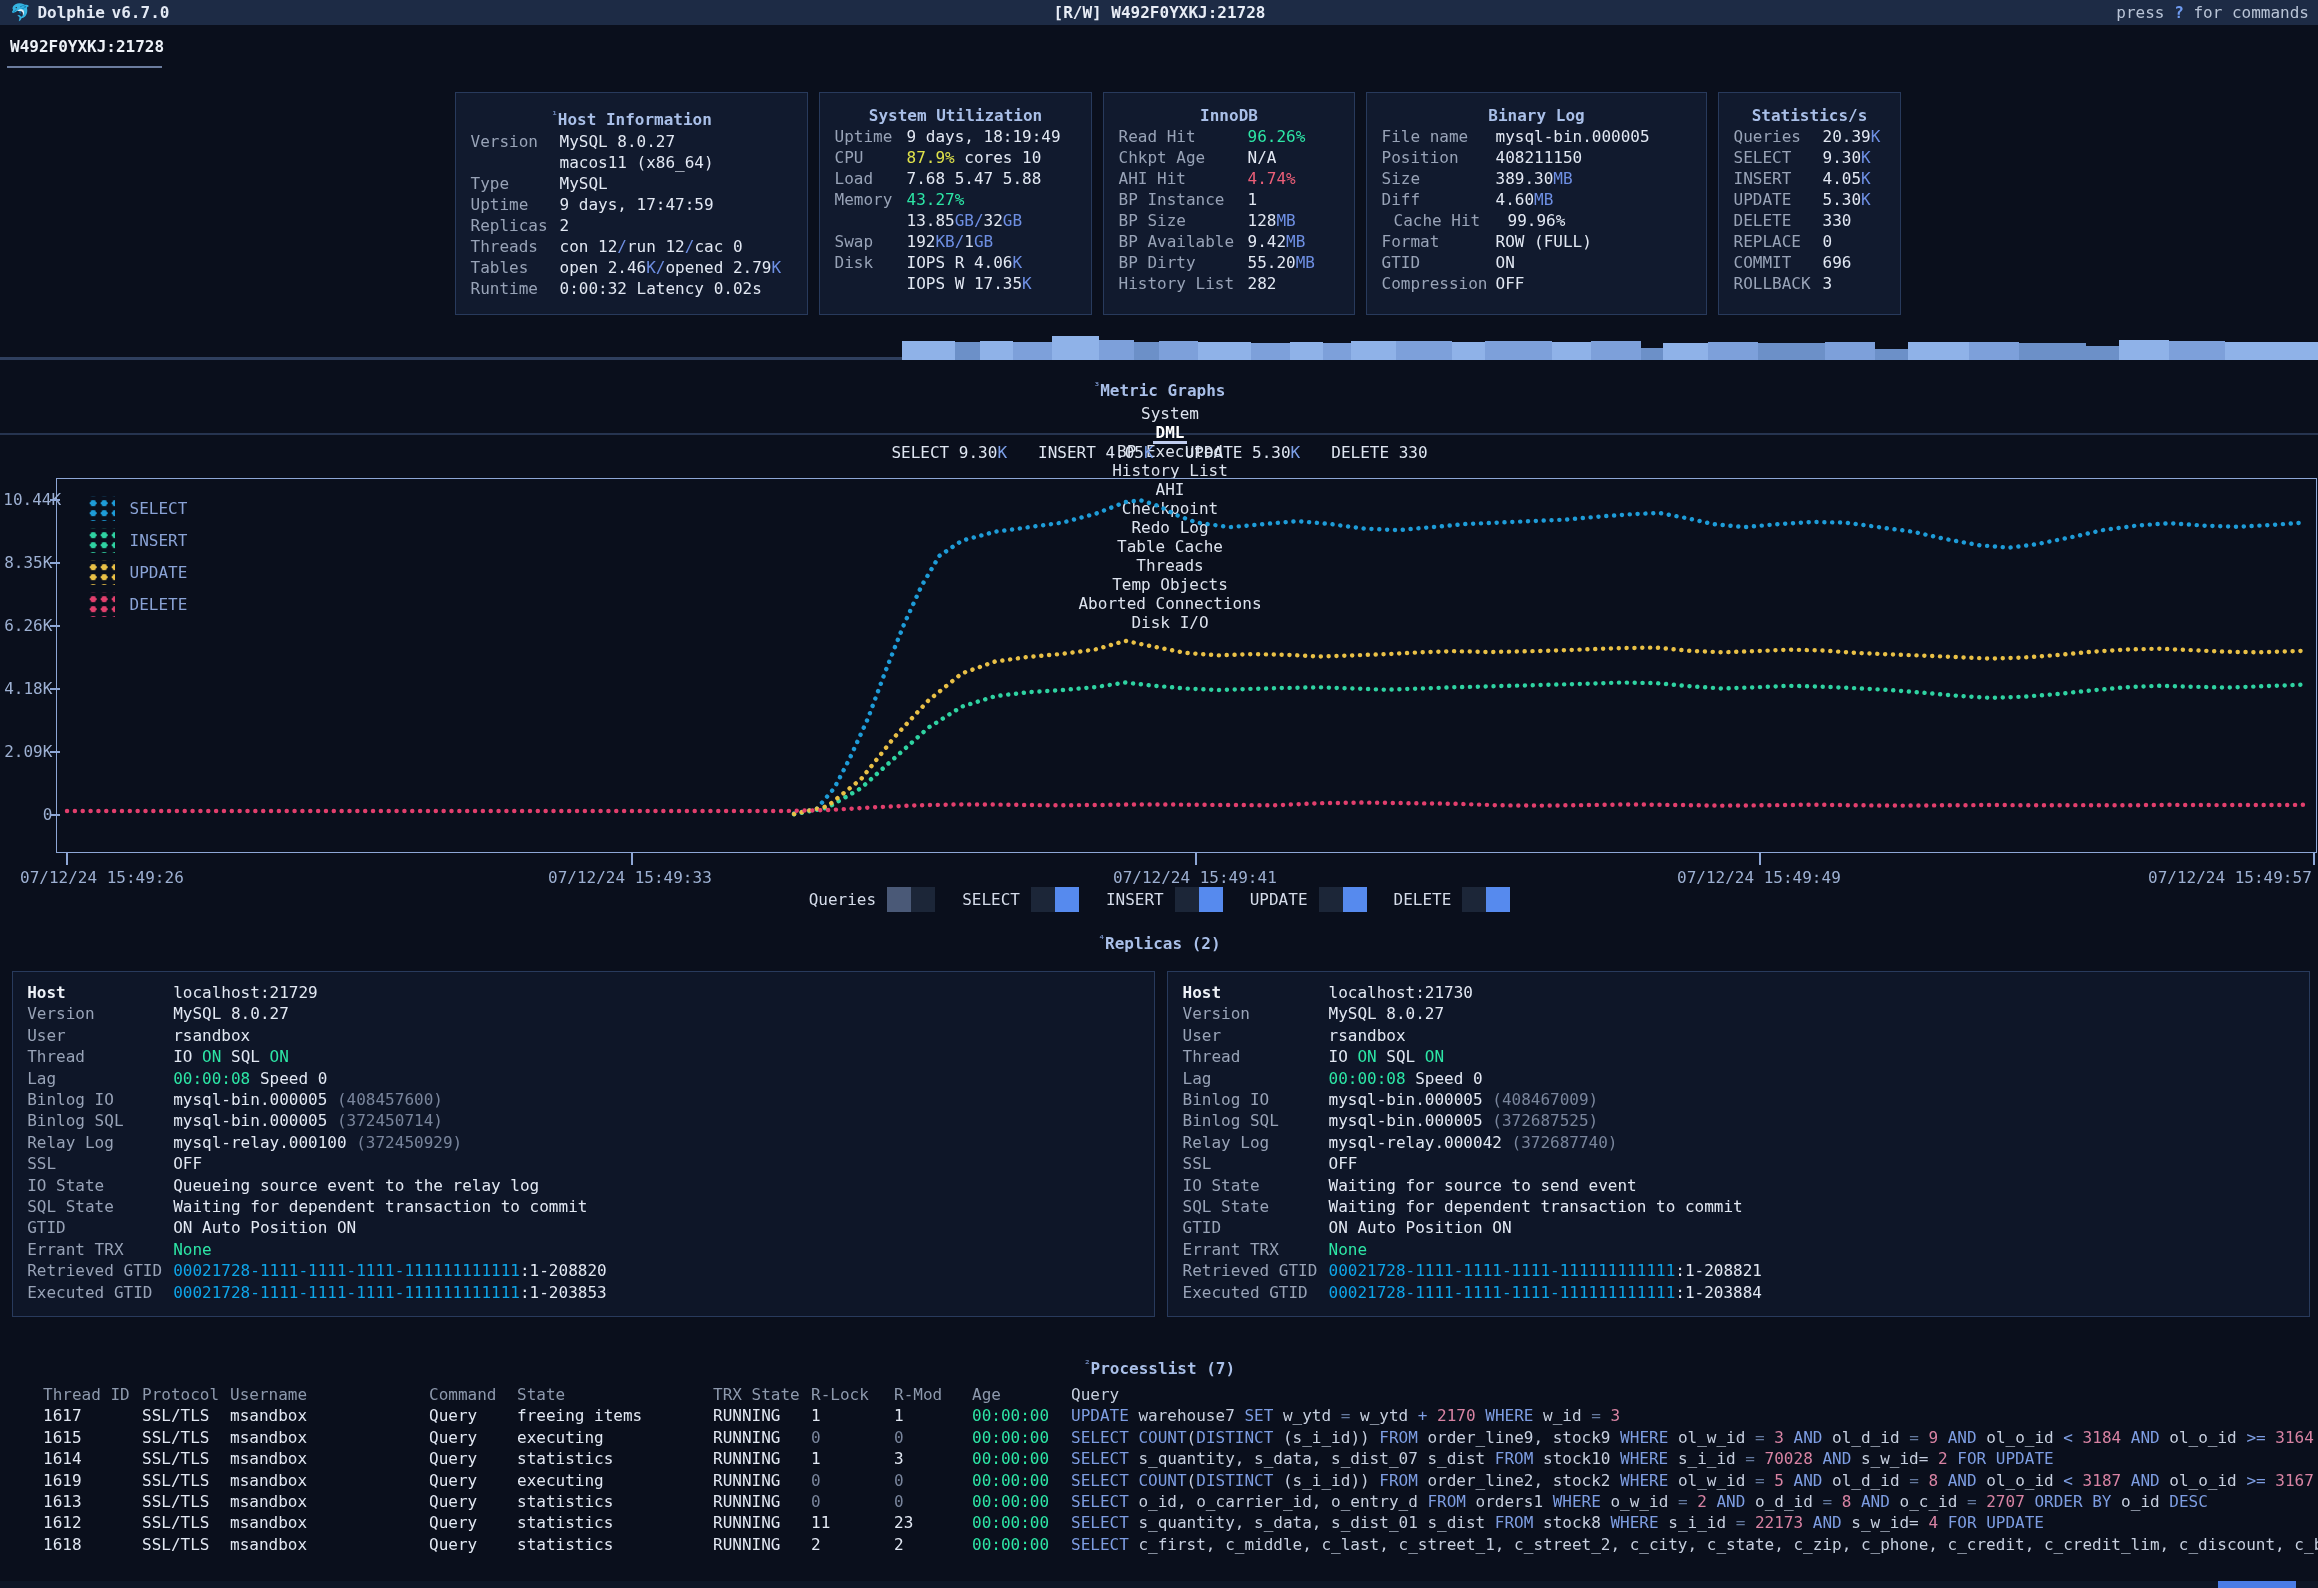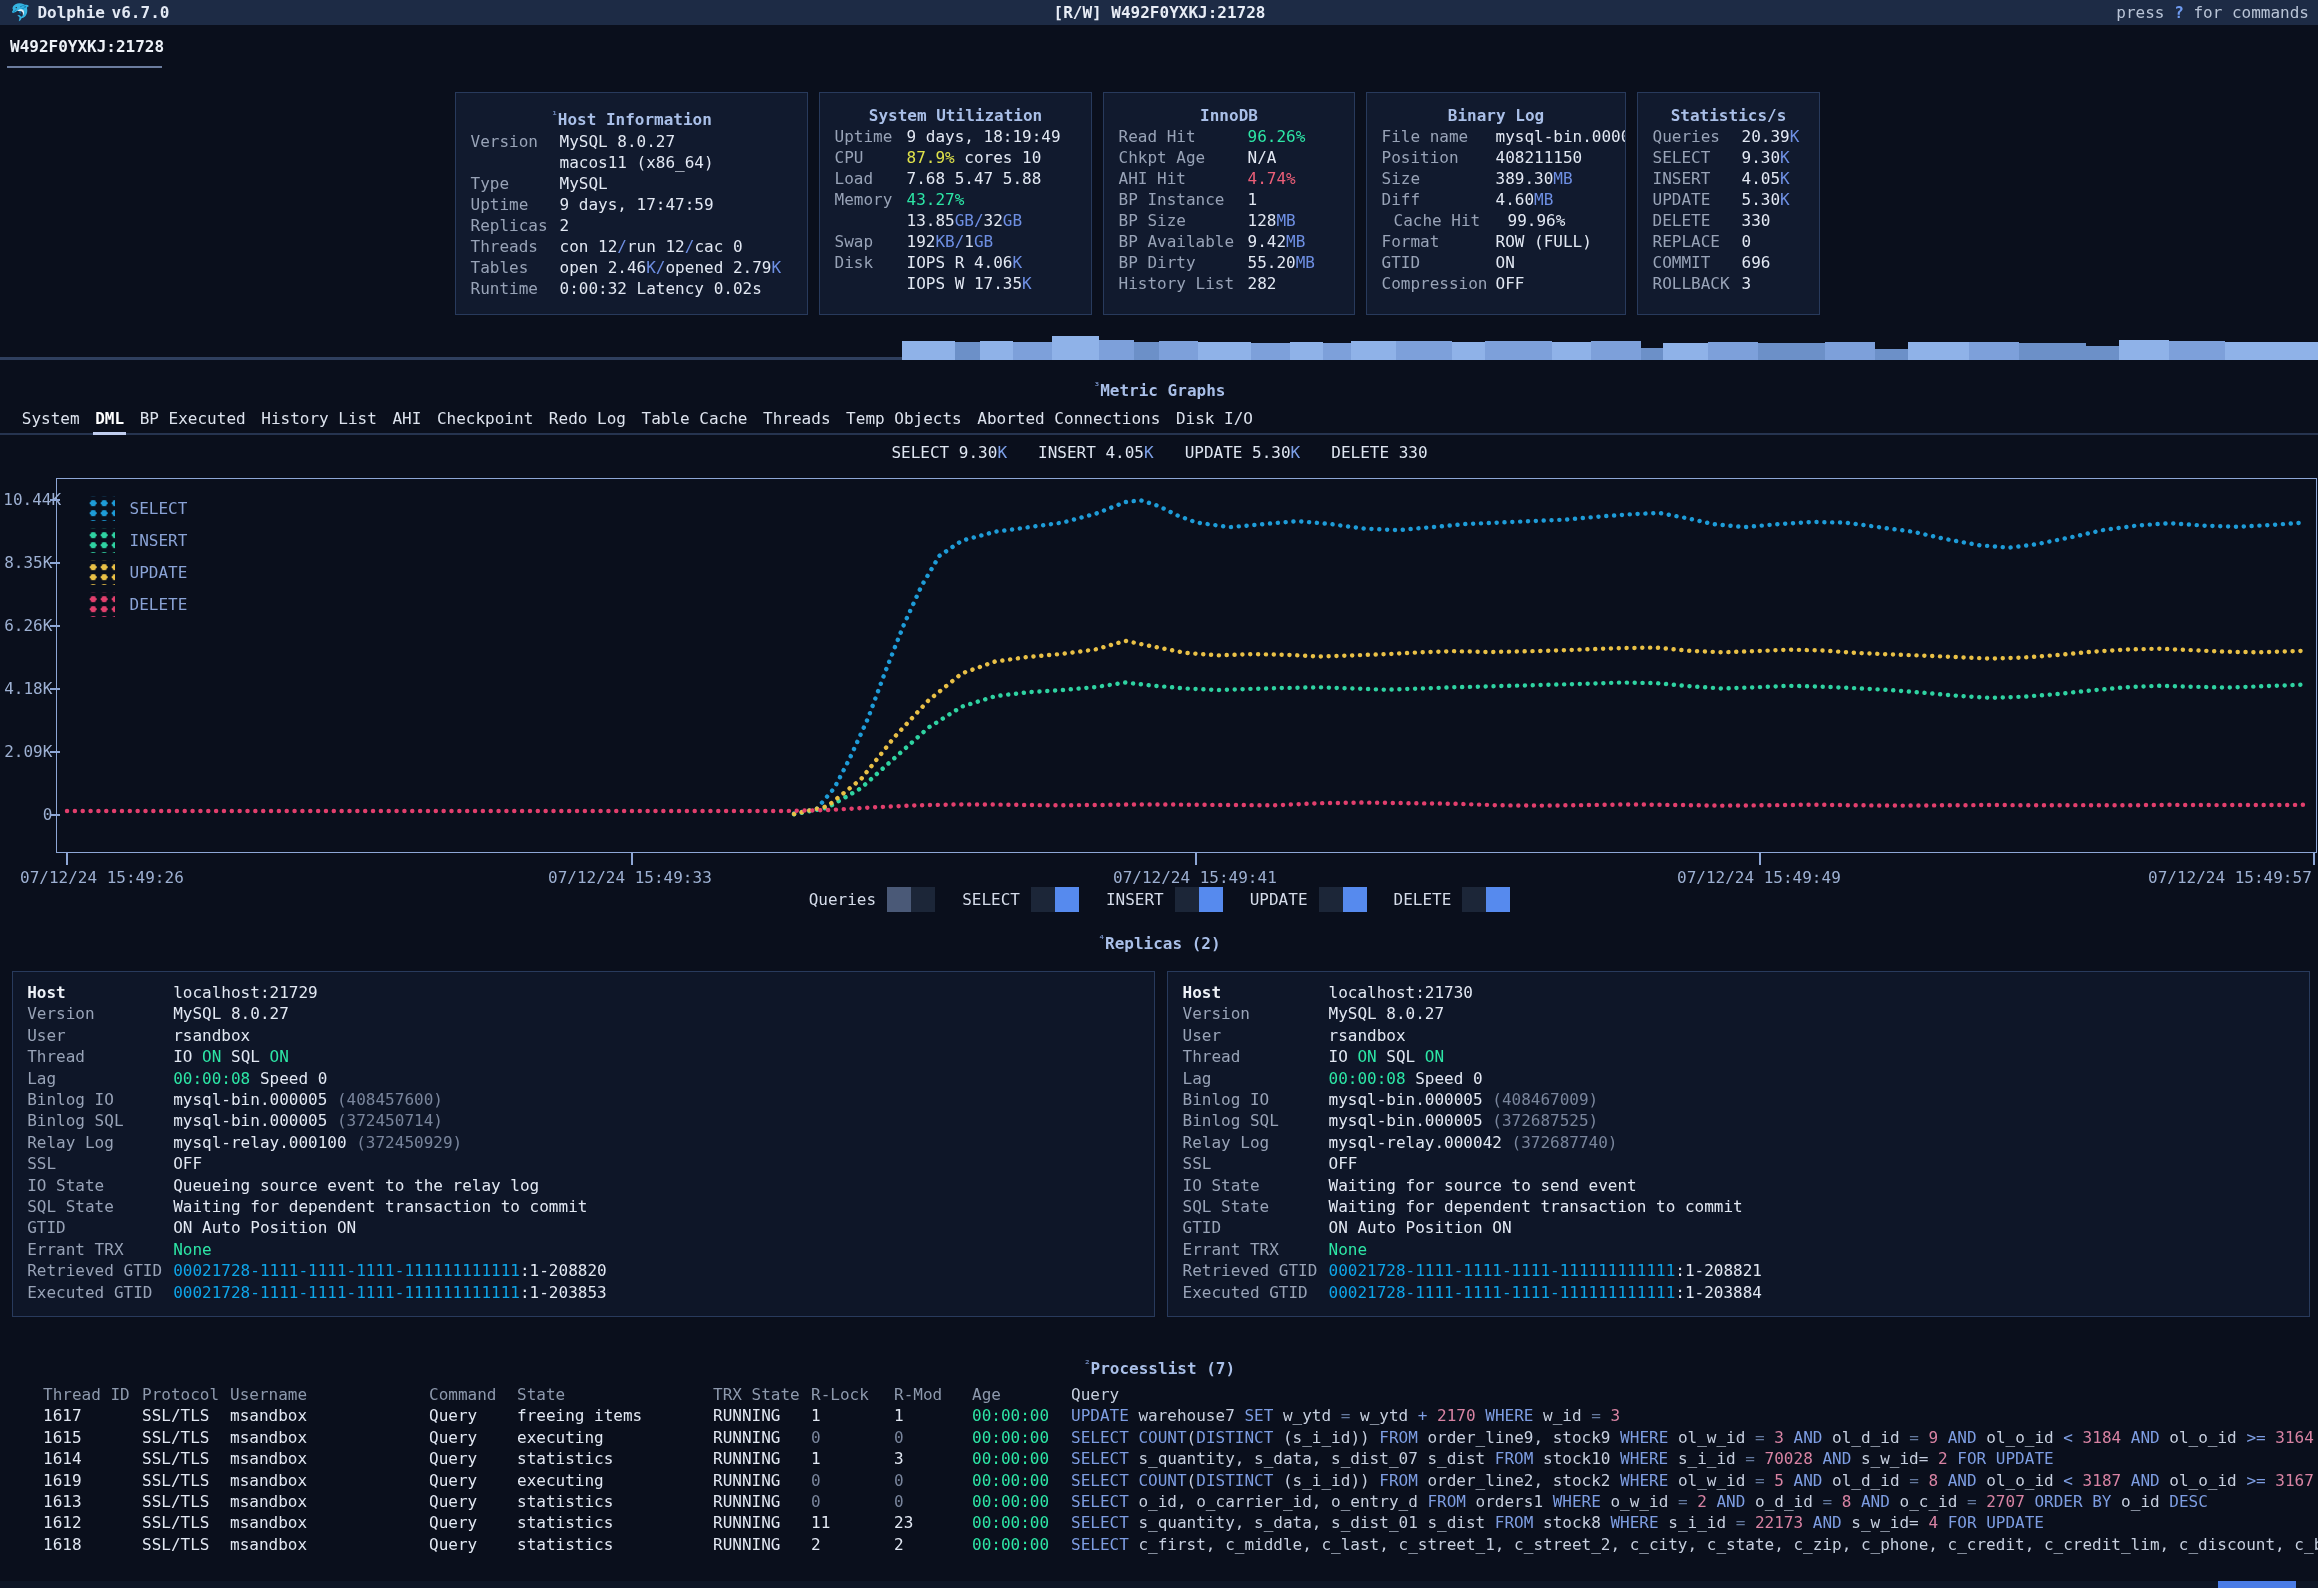--- a/index.html
+++ b/index.html
@@ -30,21 +30,21 @@
   .c-r{color:#ec5f78}.c-d{color:#79859c}.c-lb{color:#0ea5e9}
   
   #spark-line{position:absolute;left:0;top:357px;width:100%;height:3.3px;background:#2f3f5e;}
   #spark-bars{position:absolute;left:902px;top:333px;height:27px;display:flex;align-items:flex-end;}
   .sbar{flex:none;}
   .s0{background:#7da0da}.s1{background:#8fb2e8}.s2{background:#6c90c8}
   
   #mg-title{position:absolute;left:0;top:380px;width:100%;text-align:center;font-weight:bold;color:#a9bfe8;}
   #mg-title sup{color:#6b83b4;font-size:11px;}
   #mg-tabs{position:absolute;left:0;top:404px;width:100%;height:31px;box-sizing:border-box;
-    border-bottom:2.2px solid #263450;display:flex;align-items:center;padding-left:14px;}
+    border-bottom:2.2px solid #263450;display:flex;align-items:center;padding-left:21px;flex-direction:column;}
   .mtab{position:relative;padding:0 7.8px;height:100%;display:flex;align-items:center;color:#dde3ee;cursor:default;}
   .mtab.active{font-weight:bold;color:#ffffff;}
   .mtab.active::after{content:"";position:absolute;left:5.6px;right:5.6px;bottom:-2.2px;height:3.3px;background:#c0cdef;}
   #mg-summary{position:absolute;left:0;top:443px;width:100%;display:flex;justify-content:center;gap:31px;}
   .sum-item{white-space:nowrap;color:#dfe6f2;}
   .sum-item .sfx{color:#7da0e8;}
   
   #chart-box{position:absolute;left:56px;top:478px;width:2261px;height:375px;border:1.7px solid #8ea7d6;box-sizing:border-box;}
   #chart-svg{position:absolute;left:0;top:0;}
   #chart-legend{position:absolute;left:29px;top:13.4px;}
@@ -207,21 +207,21 @@
         </div>
         <div class="prow">
           <span class="pl" style="width: 129px;">BP Dirty</span>
           <span class="pv"><span class="c-w">55.20</span><span class="c-b">MB</span></span>
         </div>
         <div class="prow">
           <span class="pl" style="width: 129px;">History List</span>
           <span class="pv"><span class="c-w">282</span></span>
         </div>
       </div>
-      <div class="panel" style="width: 260px;">
+      <div class="panel" style="width: 341px;">
         <div class="panel-title"><span>Binary Log</span></div>
         <div class="prow">
           <span class="pl" style="width: 114px;">File name</span>
           <span class="pv"><span class="c-w">mysql-bin.000005</span></span>
         </div>
         <div class="prow">
           <span class="pl" style="width: 114px;">Position</span>
           <span class="pv"><span class="c-w">408211150</span></span>
         </div>
         <div class="prow">

